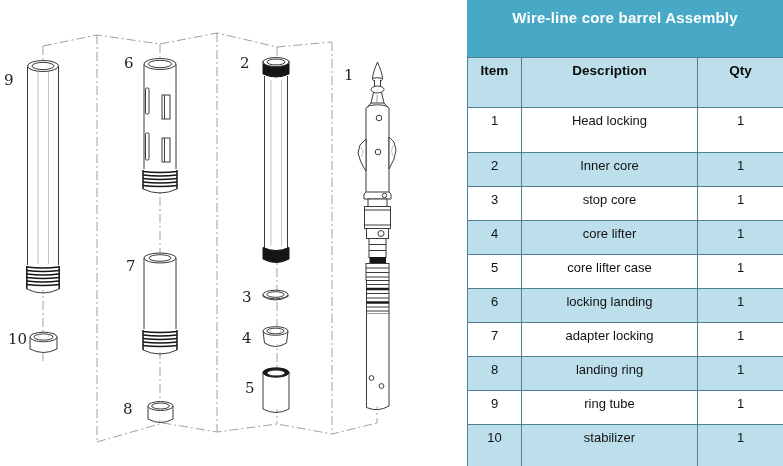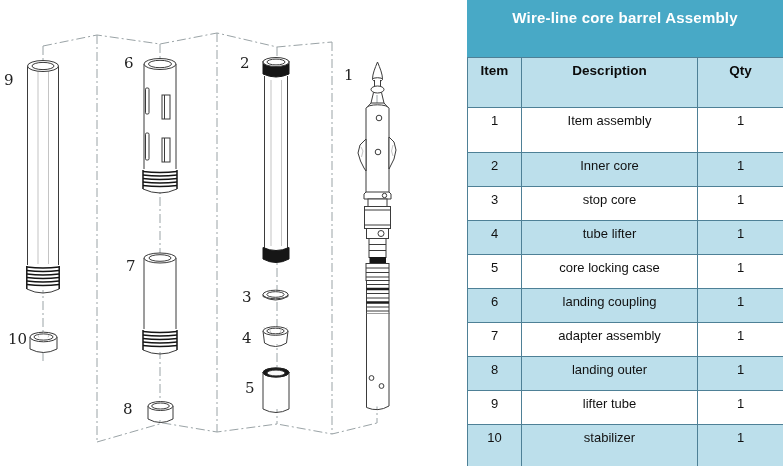--- a/index.html
+++ b/index.html
@@ -218,61 +218,61 @@
       <thead>
         <tr>
           <th>Item</th>
           <th>Description</th>
           <th>Qty</th>
         </tr>
       </thead>
       <tbody>
         <tr class="first">
           <td>1</td>
-          <td>Item assembly</td>
+          <td>Head locking</td>
           <td>1</td>
         </tr>
         <tr class="alt">
           <td>2</td>
           <td>Inner core</td>
           <td>1</td>
         </tr>
         <tr>
           <td>3</td>
           <td>stop core</td>
           <td>1</td>
         </tr>
         <tr class="alt">
           <td>4</td>
-          <td>tube lifter</td>
+          <td>core lifter</td>
           <td>1</td>
         </tr>
         <tr>
           <td>5</td>
-          <td>core locking case</td>
+          <td>core lifter case</td>
           <td>1</td>
         </tr>
         <tr class="alt">
           <td>6</td>
-          <td>landing coupling</td>
+          <td>locking landing</td>
           <td>1</td>
         </tr>
         <tr>
           <td>7</td>
-          <td>adapter assembly</td>
+          <td>adapter locking</td>
           <td>1</td>
         </tr>
         <tr class="alt">
           <td>8</td>
-          <td>landing outer</td>
+          <td>landing ring</td>
           <td>1</td>
         </tr>
         <tr>
           <td>9</td>
-          <td>lifter tube</td>
+          <td>ring tube</td>
           <td>1</td>
         </tr>
         <tr class="alt last">
           <td>10</td>
           <td>stabilizer</td>
           <td>1</td>
         </tr>
       </tbody>
     </table>
   </div>

